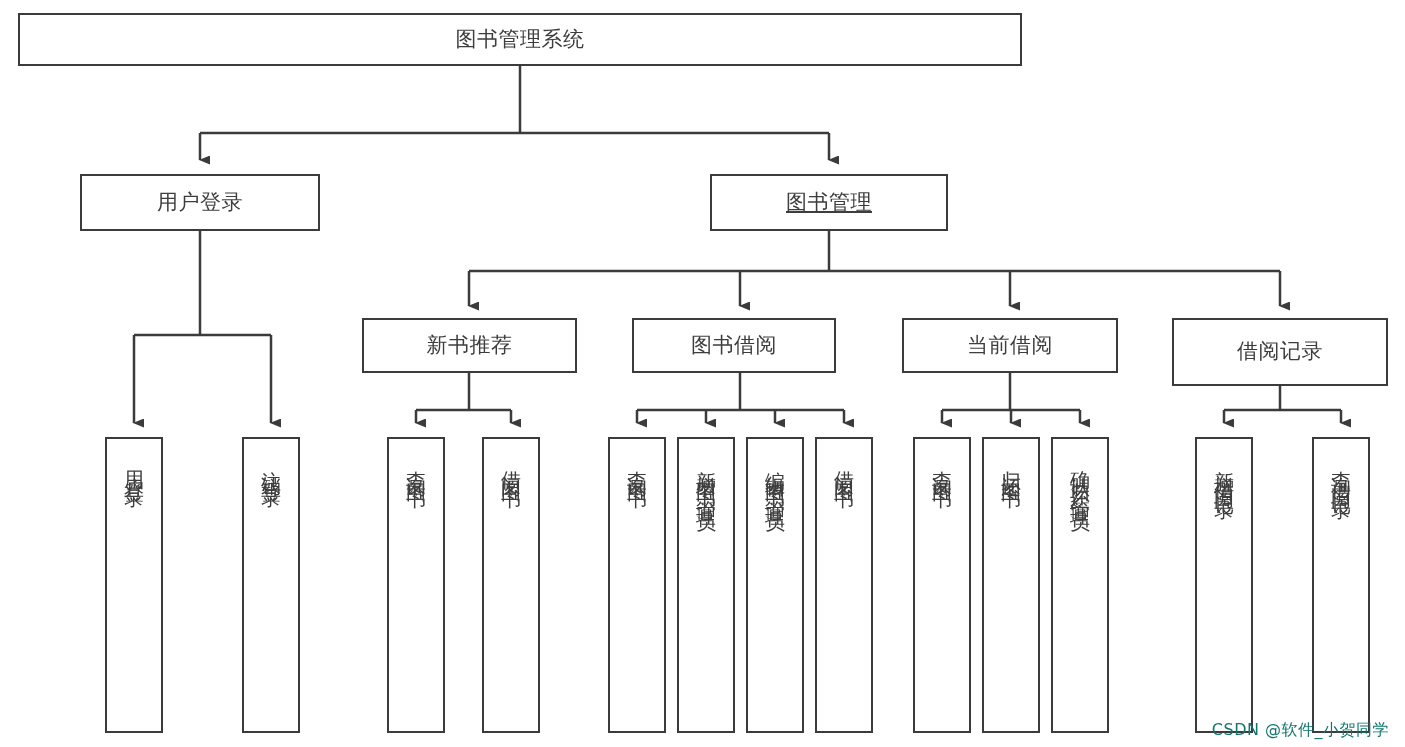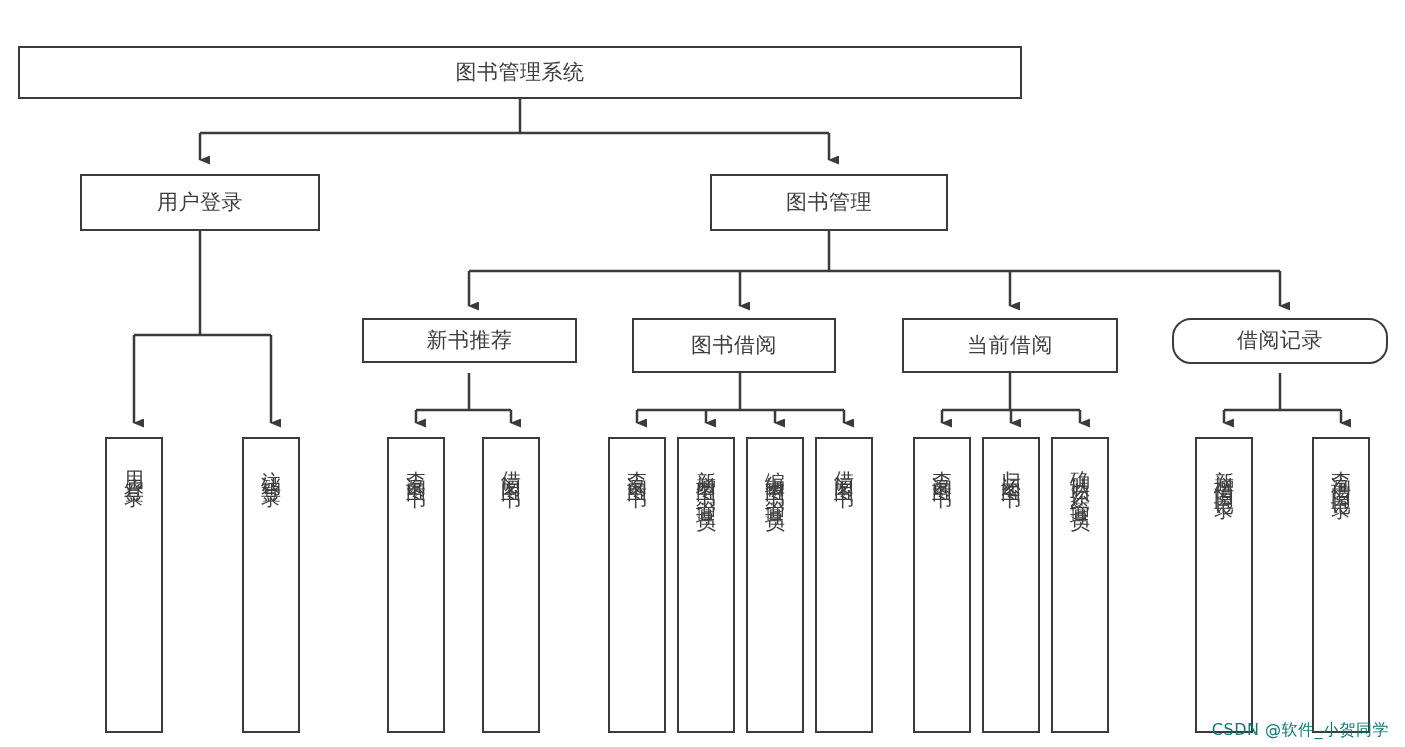--- a/index.html
+++ b/index.html
@@ -116,45 +116,45 @@
       <line x1="1011" y1="410" x2="1011" y2="423" marker-end="url(#arrowhead)"></line>
       <line x1="1080" y1="410" x2="1080" y2="423" marker-end="url(#arrowhead)"></line>
 
       <line x1="1280" y1="373" x2="1280" y2="410"></line>
       <line x1="1224" y1="410" x2="1341" y2="410"></line>
       <line x1="1224" y1="410" x2="1224" y2="423" marker-end="url(#arrowhead)"></line>
       <line x1="1341" y1="410" x2="1341" y2="423" marker-end="url(#arrowhead)"></line>
     </g>
   </svg>
 
-  <div class="node horiz" style="left:18px; top:13px; width:1004px; height:53px;margin-top:33px;">
+  <div class="node horiz" style="left:18px; top:13px; width:1004px; height:53px;">
     <span>图书管理系统</span>
   </div>
 
   <div class="node horiz" style="left:80px; top:174px; width:240px; height:57px;">
     <span>用户登录</span>
   </div>
 
-  <div class="node horiz" style="left:710px; top:174px; width:238px; height:57px;">
+  <div class="node horiz" style="left:710px; top:174px; width:238px; height:57px;text-decoration:underline;">
     <span>图书管理</span>
   </div>
 
-  <div class="node horiz" style="left:362px; top:318px; width:215px; height:45px;">
+  <div class="node horiz" style="left:362px; top:318px; width:215px; height:55px;">
     <span>新书推荐</span>
   </div>
 
   <div class="node horiz" style="left:632px; top:318px; width:204px; height:55px;">
     <span>图书借阅</span>
   </div>
 
   <div class="node horiz" style="left:902px; top:318px; width:216px; height:55px;">
     <span>当前借阅</span>
   </div>
 
-  <div class="node horiz" style="left:1172px; top:318px; width:216px; height:46px;border-radius:19px;">
+  <div class="node horiz" style="left:1172px; top:318px; width:216px; height:68px;">
     <span>借阅记录</span>
   </div>
 
   <div class="node vert" style="left:105px; top:437px; width:58px; height:296px;">
     <span class="vtext">用户登录</span>
   </div>
 
   <div class="node vert" style="left:242px; top:437px; width:58px; height:296px;">
     <span class="vtext">注销登录</span>
   </div>

